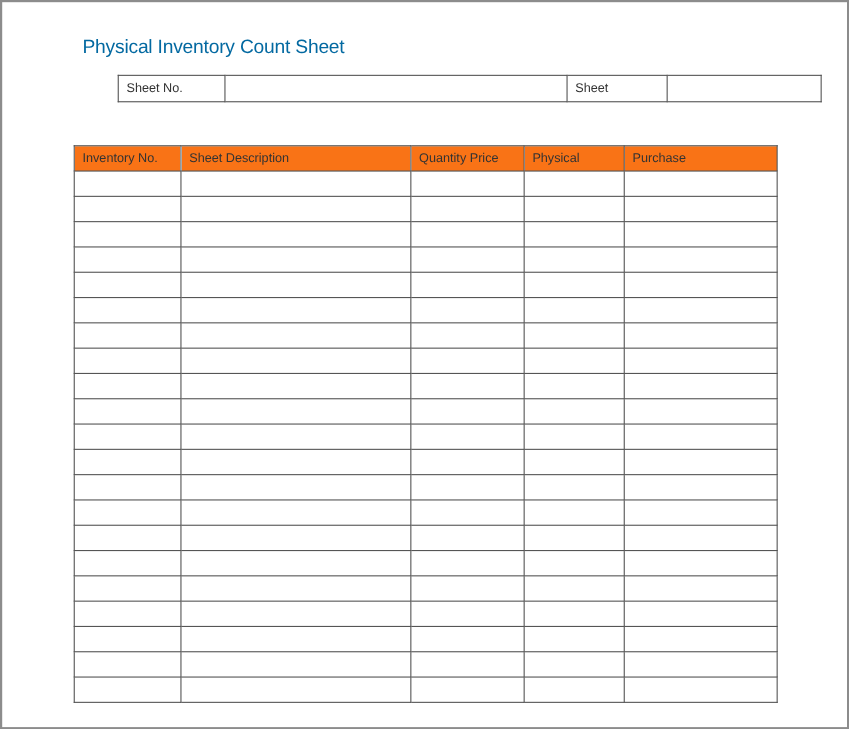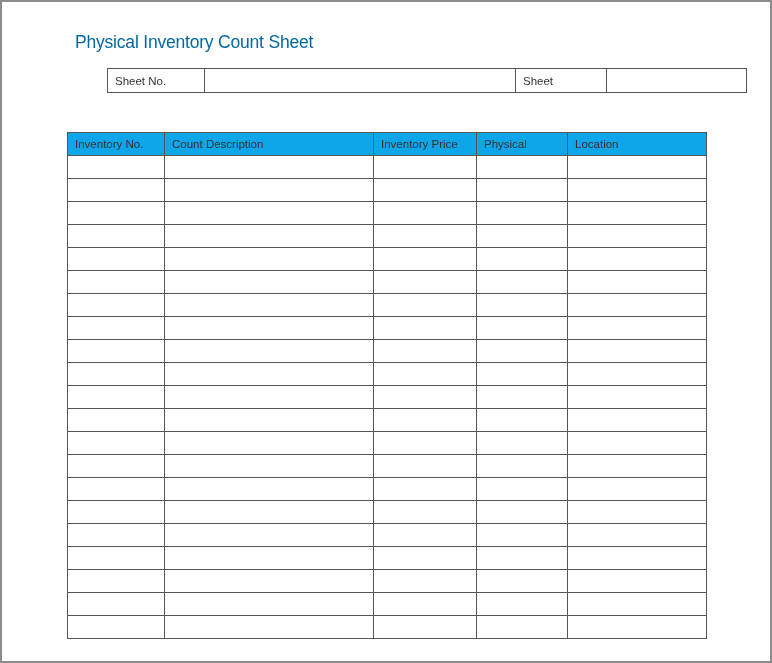--- a/index.html
+++ b/index.html
@@ -24,21 +24,21 @@
     table { border-collapse: collapse; position: absolute; table-layout: fixed; }
     td, th {
       border: 1.5px solid #555;
       padding: 0 0 0 7px;
       font-size: 11.5px; color: #333; font-weight: normal;
       text-align: left; white-space: nowrap; overflow: hidden;
     }
     .info { left: 65px; top: 66px; width: 639px; margin-left: 40px; }
     .info td { height: 23px; }
     .items { left: 65px; top: 130px; width: 639px; }
-    .items th { height: 22px; background: #0ea5e9; }
+    .items th { height: 22px; background: #f97316; }
     .items td { height: 22px; }
   </style>
 </head>
 <body>
 
 <div class="page">
   <div class="title">Physical Inventory Count Sheet</div>
 
   <table class="info">
     <colgroup>
@@ -61,24 +61,24 @@
     <colgroup>
       <col style="width:97px">
         <col style="width:209px">
         <col style="width:103px">
         <col style="width:91px">
         <col style="width:139px">
     </colgroup>
     <thead>
       <tr>
         <th>Inventory No.</th>
-        <th>Count Description</th>
-        <th>Inventory Price</th>
+        <th>Sheet Description</th>
+        <th>Quantity Price</th>
         <th>Physical</th>
-        <th>Location</th>
+        <th>Purchase</th>
       </tr>
     </thead>
     <tbody id="items-body">
         <tr>
           <td></td>
           <td></td>
           <td></td>
           <td></td>
           <td></td>
         </tr>

